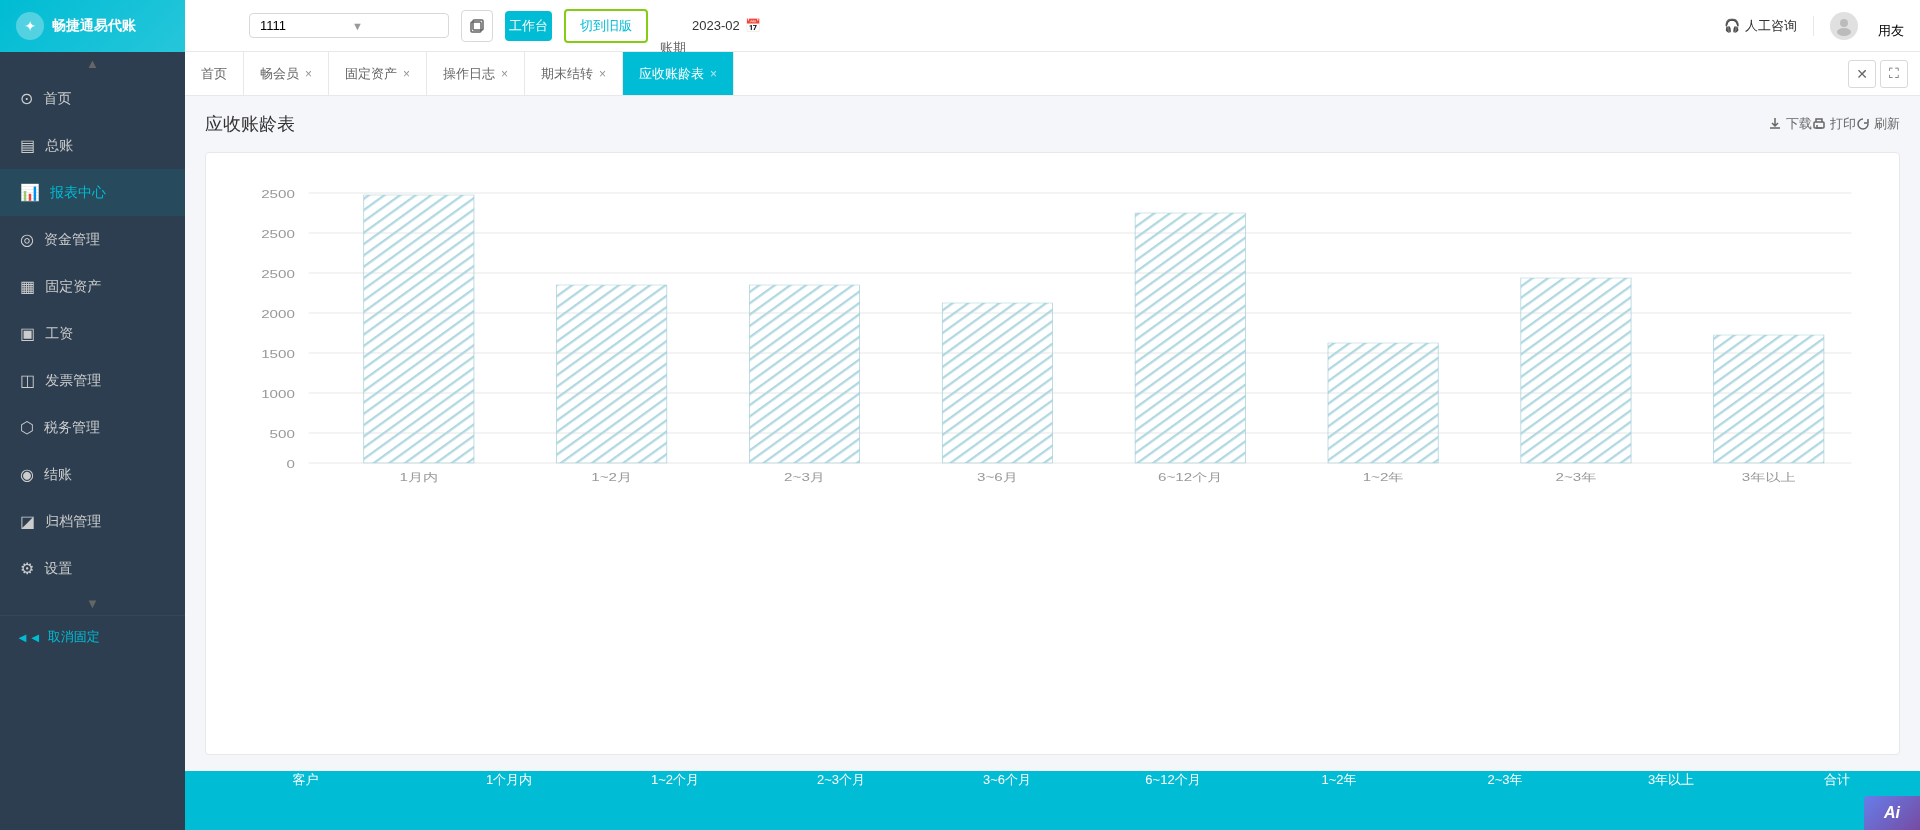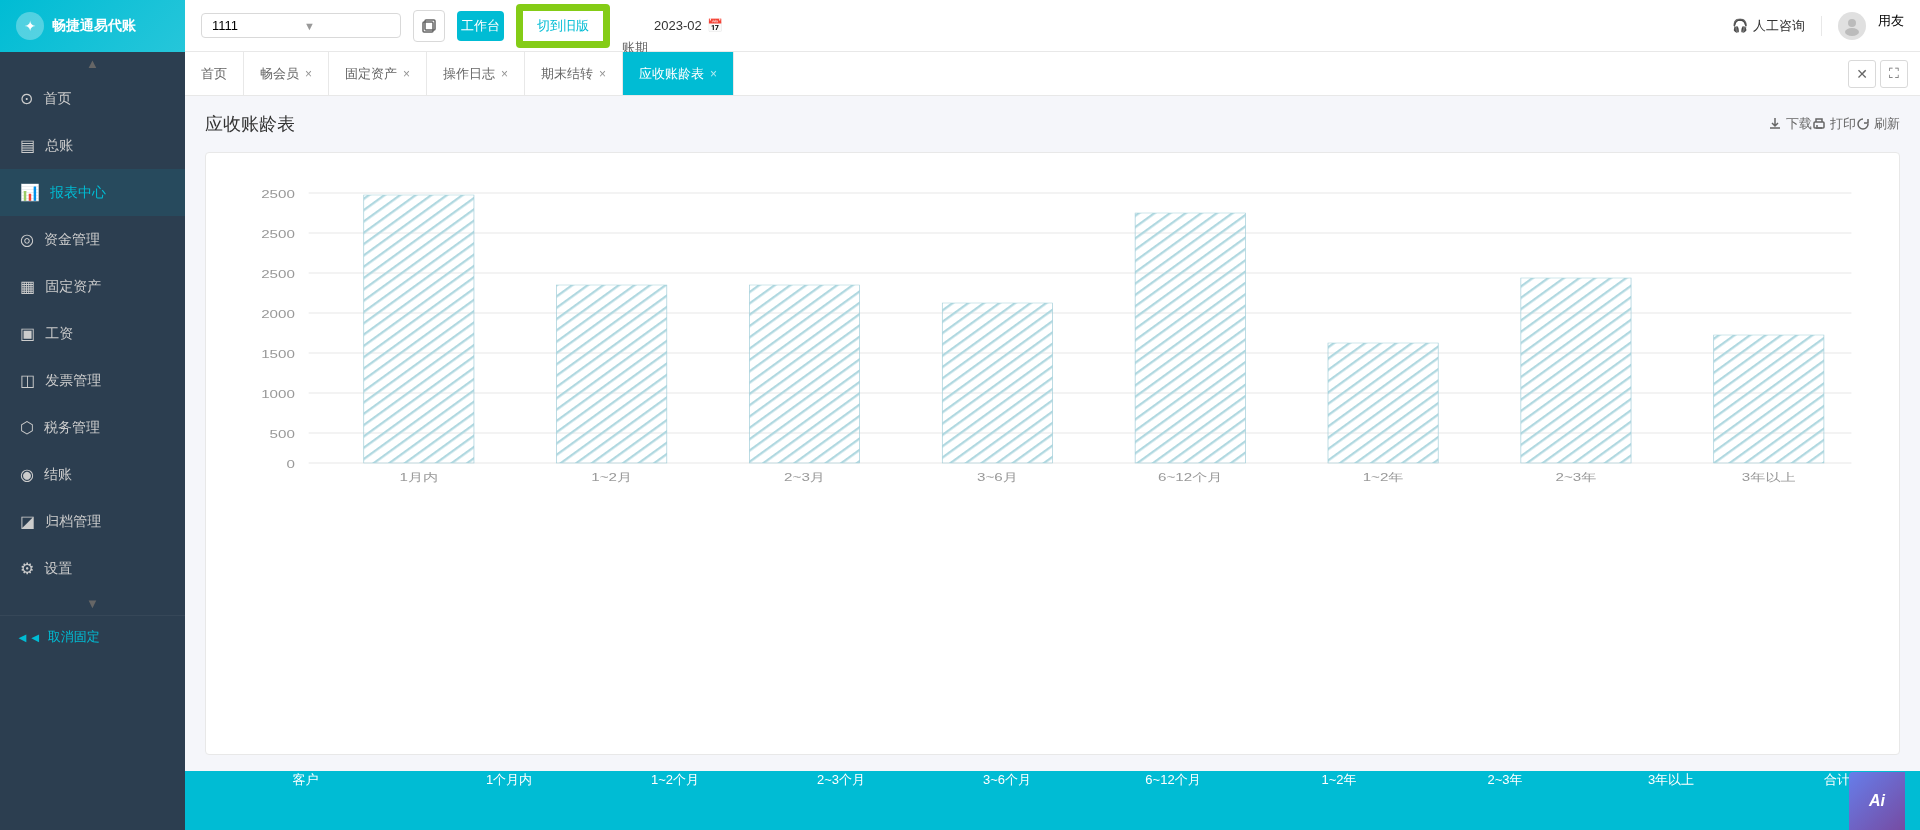--- a/index.html
+++ b/index.html
@@ -45,20 +45,21 @@
     .company-selector {
       display: flex;
       align-items: center;
       gap: 6px;
       border: 1px solid #d9d9d9;
       border-radius: 4px;
       padding: 4px 10px;
       cursor: pointer;
       min-width: 200px;
       background: #fff;
+      margin-left: 48px;
     }
     .company-selector span { flex: 1; }
     .company-selector .arrow { color: #999; font-size: 11px; }
     .copy-btn {
       width: 32px;
       height: 32px;
       border: 1px solid #d9d9d9;
       border-radius: 4px;
       display: flex;
       align-items: center;
@@ -70,21 +71,21 @@
     .workbench-btn {
       background: #00bcd4;
       color: white;
       border: none;
       padding: 6px 4px;
       border-radius: 4px;
       cursor: pointer;
       font-size: 13px;
     }
     .switch-btn {
-      border: 7px solid #84cc16;
+      border: 2px solid #84cc16;
       color: #00bcd4;
       background: #fff;
       padding: 6px 14px;
       border-radius: 4px;
       cursor: pointer;
       font-size: 13px;
     }
     .period-area {
       display: flex;
       align-items: center;
@@ -101,22 +102,22 @@
     }
     .consult-btn {
       display: flex;
       align-items: center;
       gap: 4px;
       color: #333;
       cursor: pointer;
     }
     .user-area {
       display: flex;
-      align-items: flex-start;
-      gap: 12px;
+      align-items: flex-end;
+      gap: 20px;
       cursor: pointer;
     }
     .avatar {
       width: 28px;
       height: 28px;
       border-radius: 50%;
       background: #e0e0e0;
       display: flex;
       align-items: center;
       justify-content: center;
@@ -292,24 +293,24 @@
       padding: 0 8px;
     }
     .table-header-cell:first-child {
       flex: 1.5;
     }
 
     
     .ai-badge {
       position: fixed;
       bottom: 0;
-      right: 15px;
+      right: 0;
       background: linear-gradient(135deg, #667eea, #764ba2);
       color: white;
-      padding: 20px 20px;
+      padding: 8px 20px;
       font-size: 16px;
       font-style: italic;
       font-weight: bold;
       cursor: pointer;
       border-radius: 4px 0 0 0;
     }
 
     
     .divider {
       width: 1px;

